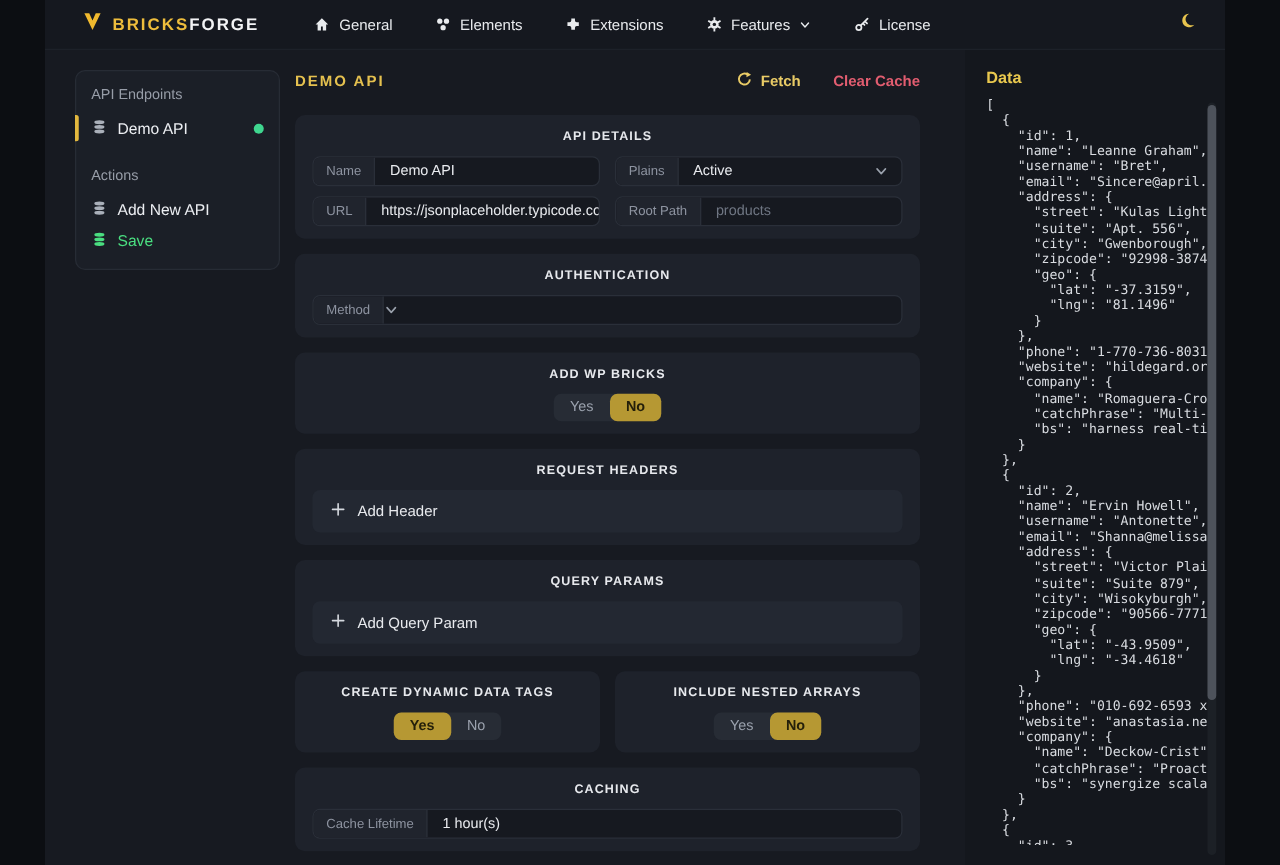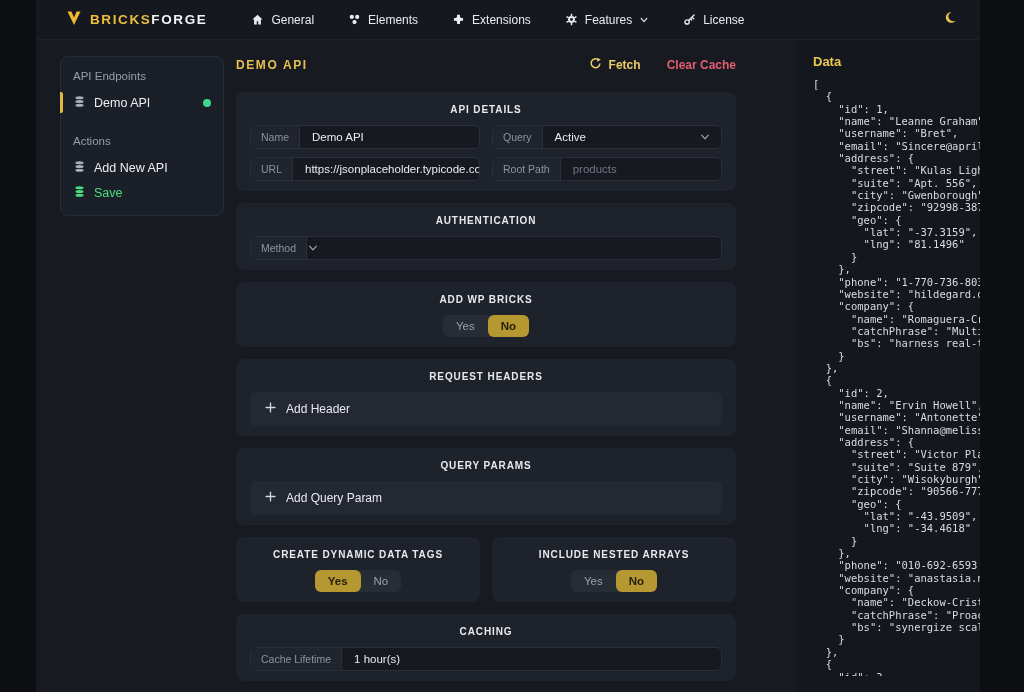--- a/index.html
+++ b/index.html
@@ -56,21 +56,21 @@
   .toggle { display:inline-flex; align-items:center; background:#272c35; border-radius:6px; height:22px; }
   .toggle-opt { padding:0 13px; height:22px; display:flex; align-items:center; font-size:11.5px; color:#9aa1ad; border-radius:6px; cursor:pointer; }
   .toggle-opt.sel { background:#b69833; color:#241f0a; font-weight:bold; }
 
   .add-box { background:#232832; border-radius:6px; height:34px; display:flex; align-items:center; gap:9px; padding:0 14px; font-size:12px; color:#e8eaee; cursor:pointer; }
 
   .half-row { display:flex; gap:12px; }
   .half-row .section { flex:1; margin-bottom:12px; }
 
   
-  .data-panel { position:absolute; left:760px; top:0; width:224px; height:652px; background:#14171d; padding:14px 0 0 17px; }
+  .data-panel { position:absolute; left:736px; top:0; width:224px; height:652px; background:#14171d; padding:14px 0 0 17px; }
   .data-title { font-size:13px; font-weight:bold; color:#e9c84e; margin-bottom:9px; }
   .json-view { font-family:"DejaVu Sans Mono", monospace; font-size:10.5px; line-height:12.35px; color:#d9dce1; white-space:pre; overflow:hidden; width:178px; height:598px; margin:0; }
   .scrollbar-track { position:absolute; right:23px; top:42px; width:7px; height:602px; background:#1c2026; border-radius:4px; }
   .scrollbar-thumb { position:absolute; top:2px; left:0; width:7px; height:476px; background:#4d525b; border-radius:4px; cursor:grab; }
 </style>
 </head>
 <body>
 
 <div class="app">
 
@@ -210,21 +210,21 @@
       </div>
 
       <div class="section">
         <div class="section-heading">API DETAILS</div>
         <div class="field-row">
           <div class="field">
             <span class="field-label">Name</span>
             <span class="field-value">Demo API</span>
           </div>
           <div class="field select">
-            <span class="field-label">Query</span>
+            <span class="field-label">Plains</span>
             <span class="field-value">Active</span>
             <span class="chevron">
               <svg width="12" height="12" viewBox="0 0 16 16">
                   <path d="M3.5 5.5 L8 10.5 L12.5 5.5" fill="none" stroke="#9aa1ac" stroke-width="1.7" stroke-linecap="round" stroke-linejoin="round"></path>
                 </svg>
             </span>
           </div>
         </div>
         <div class="field-row">
           <div class="field">

